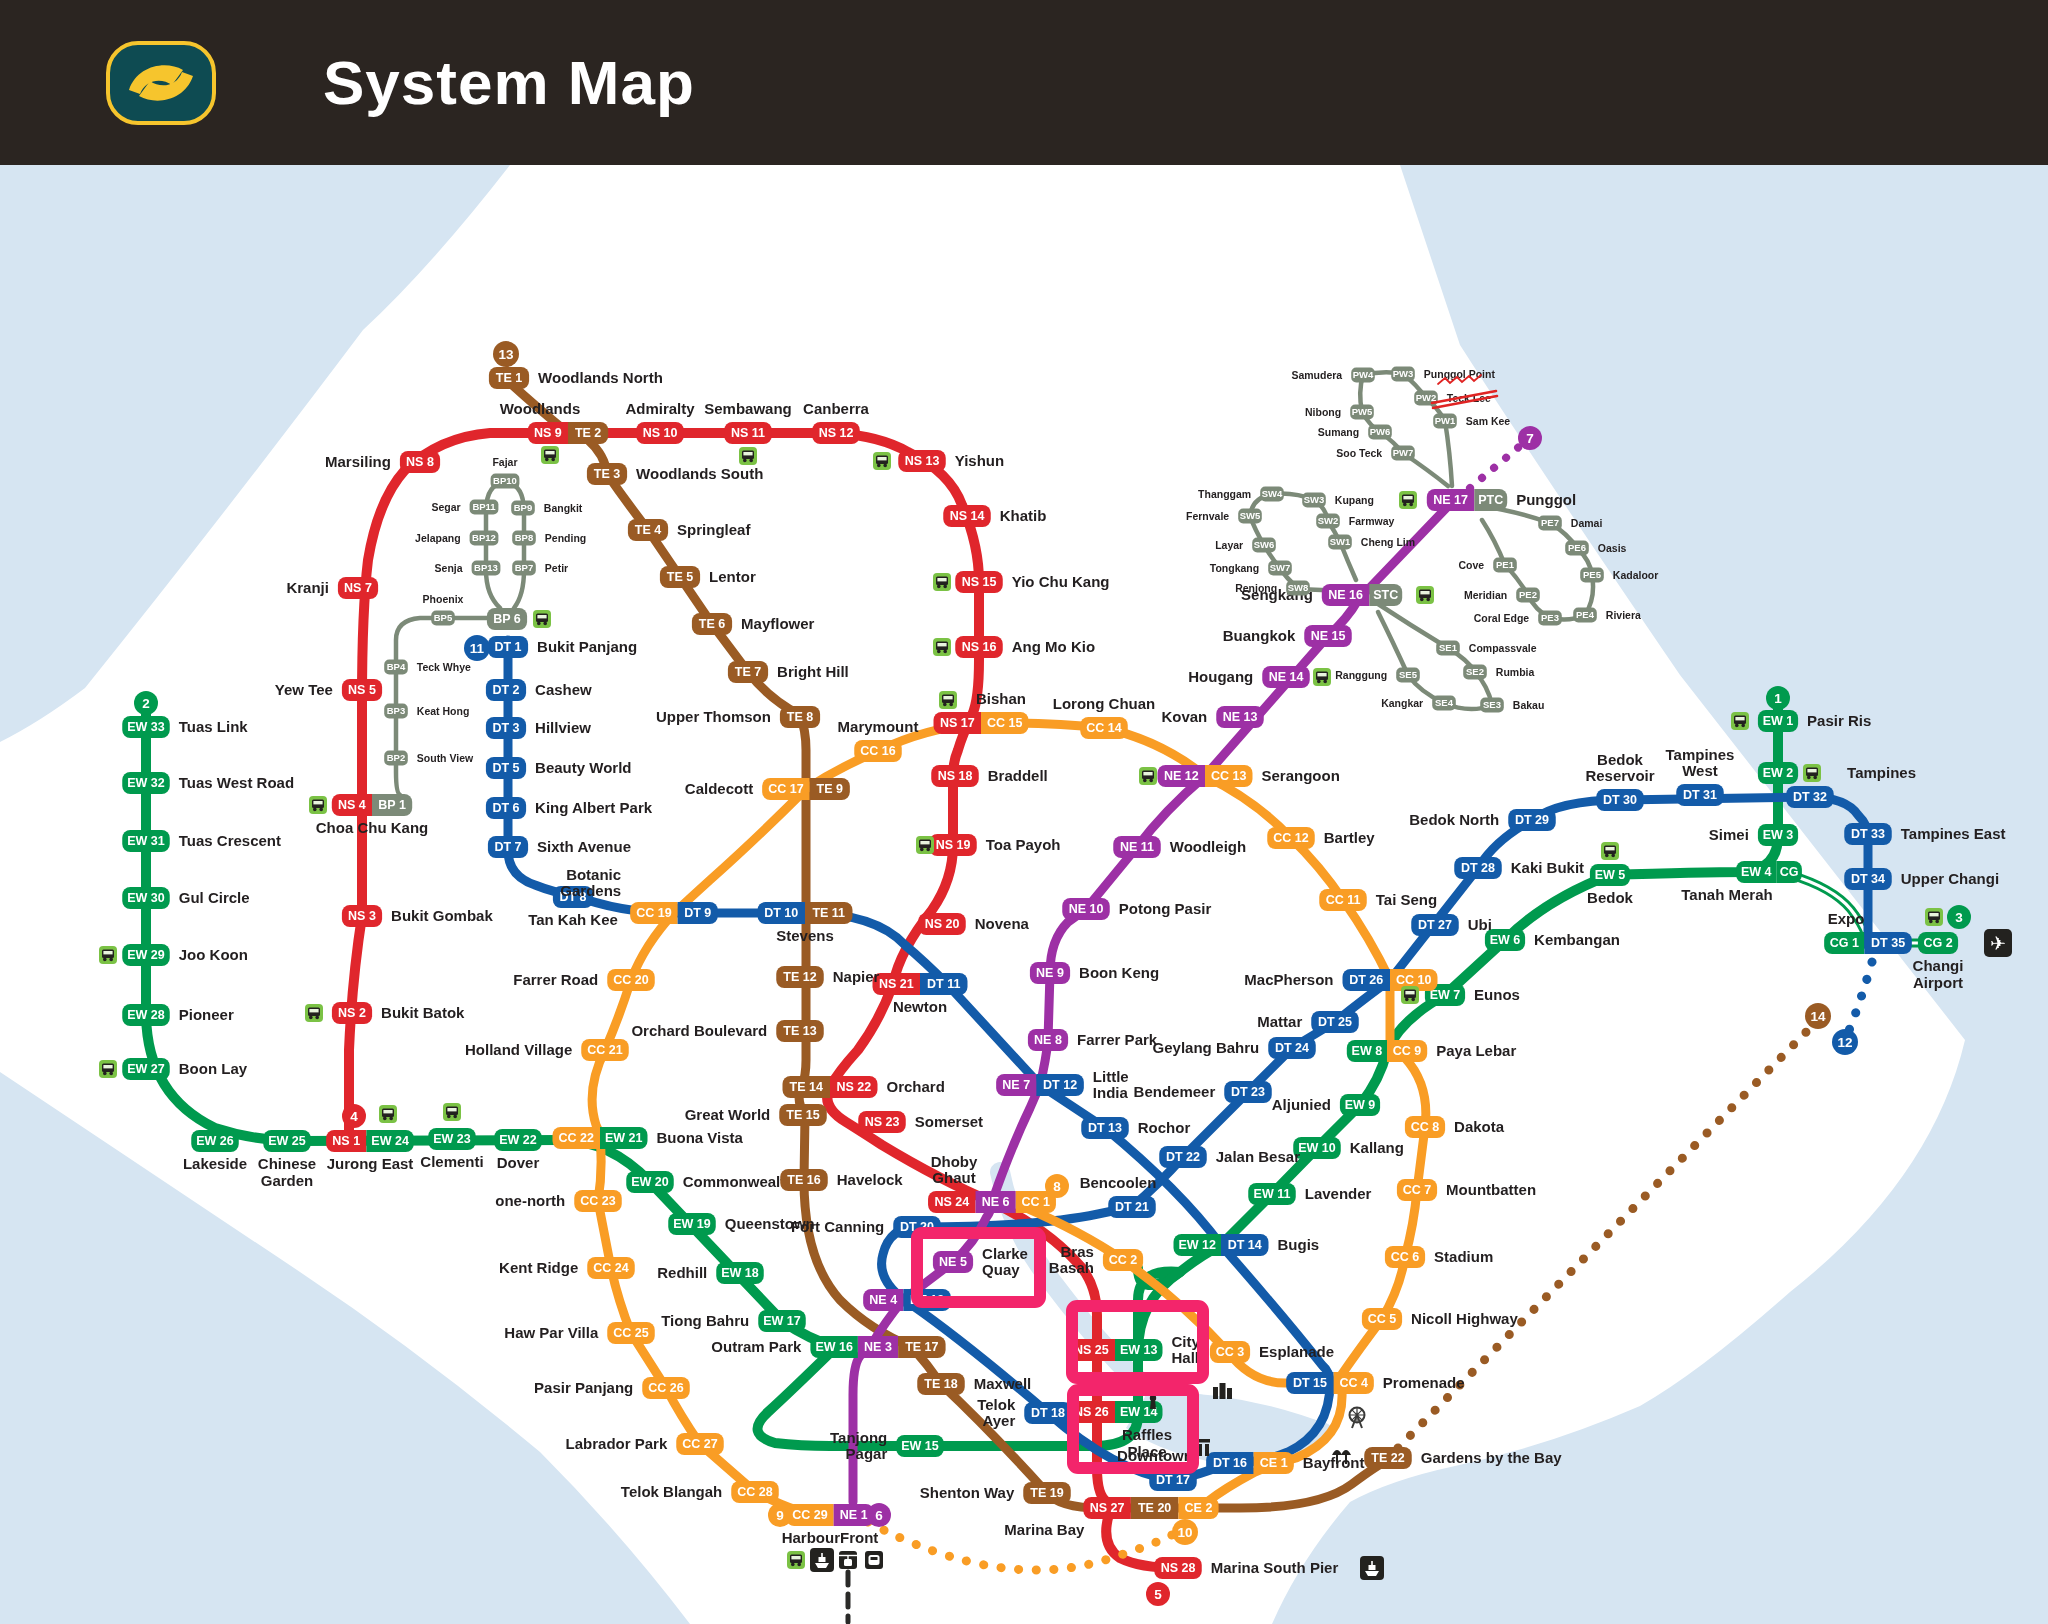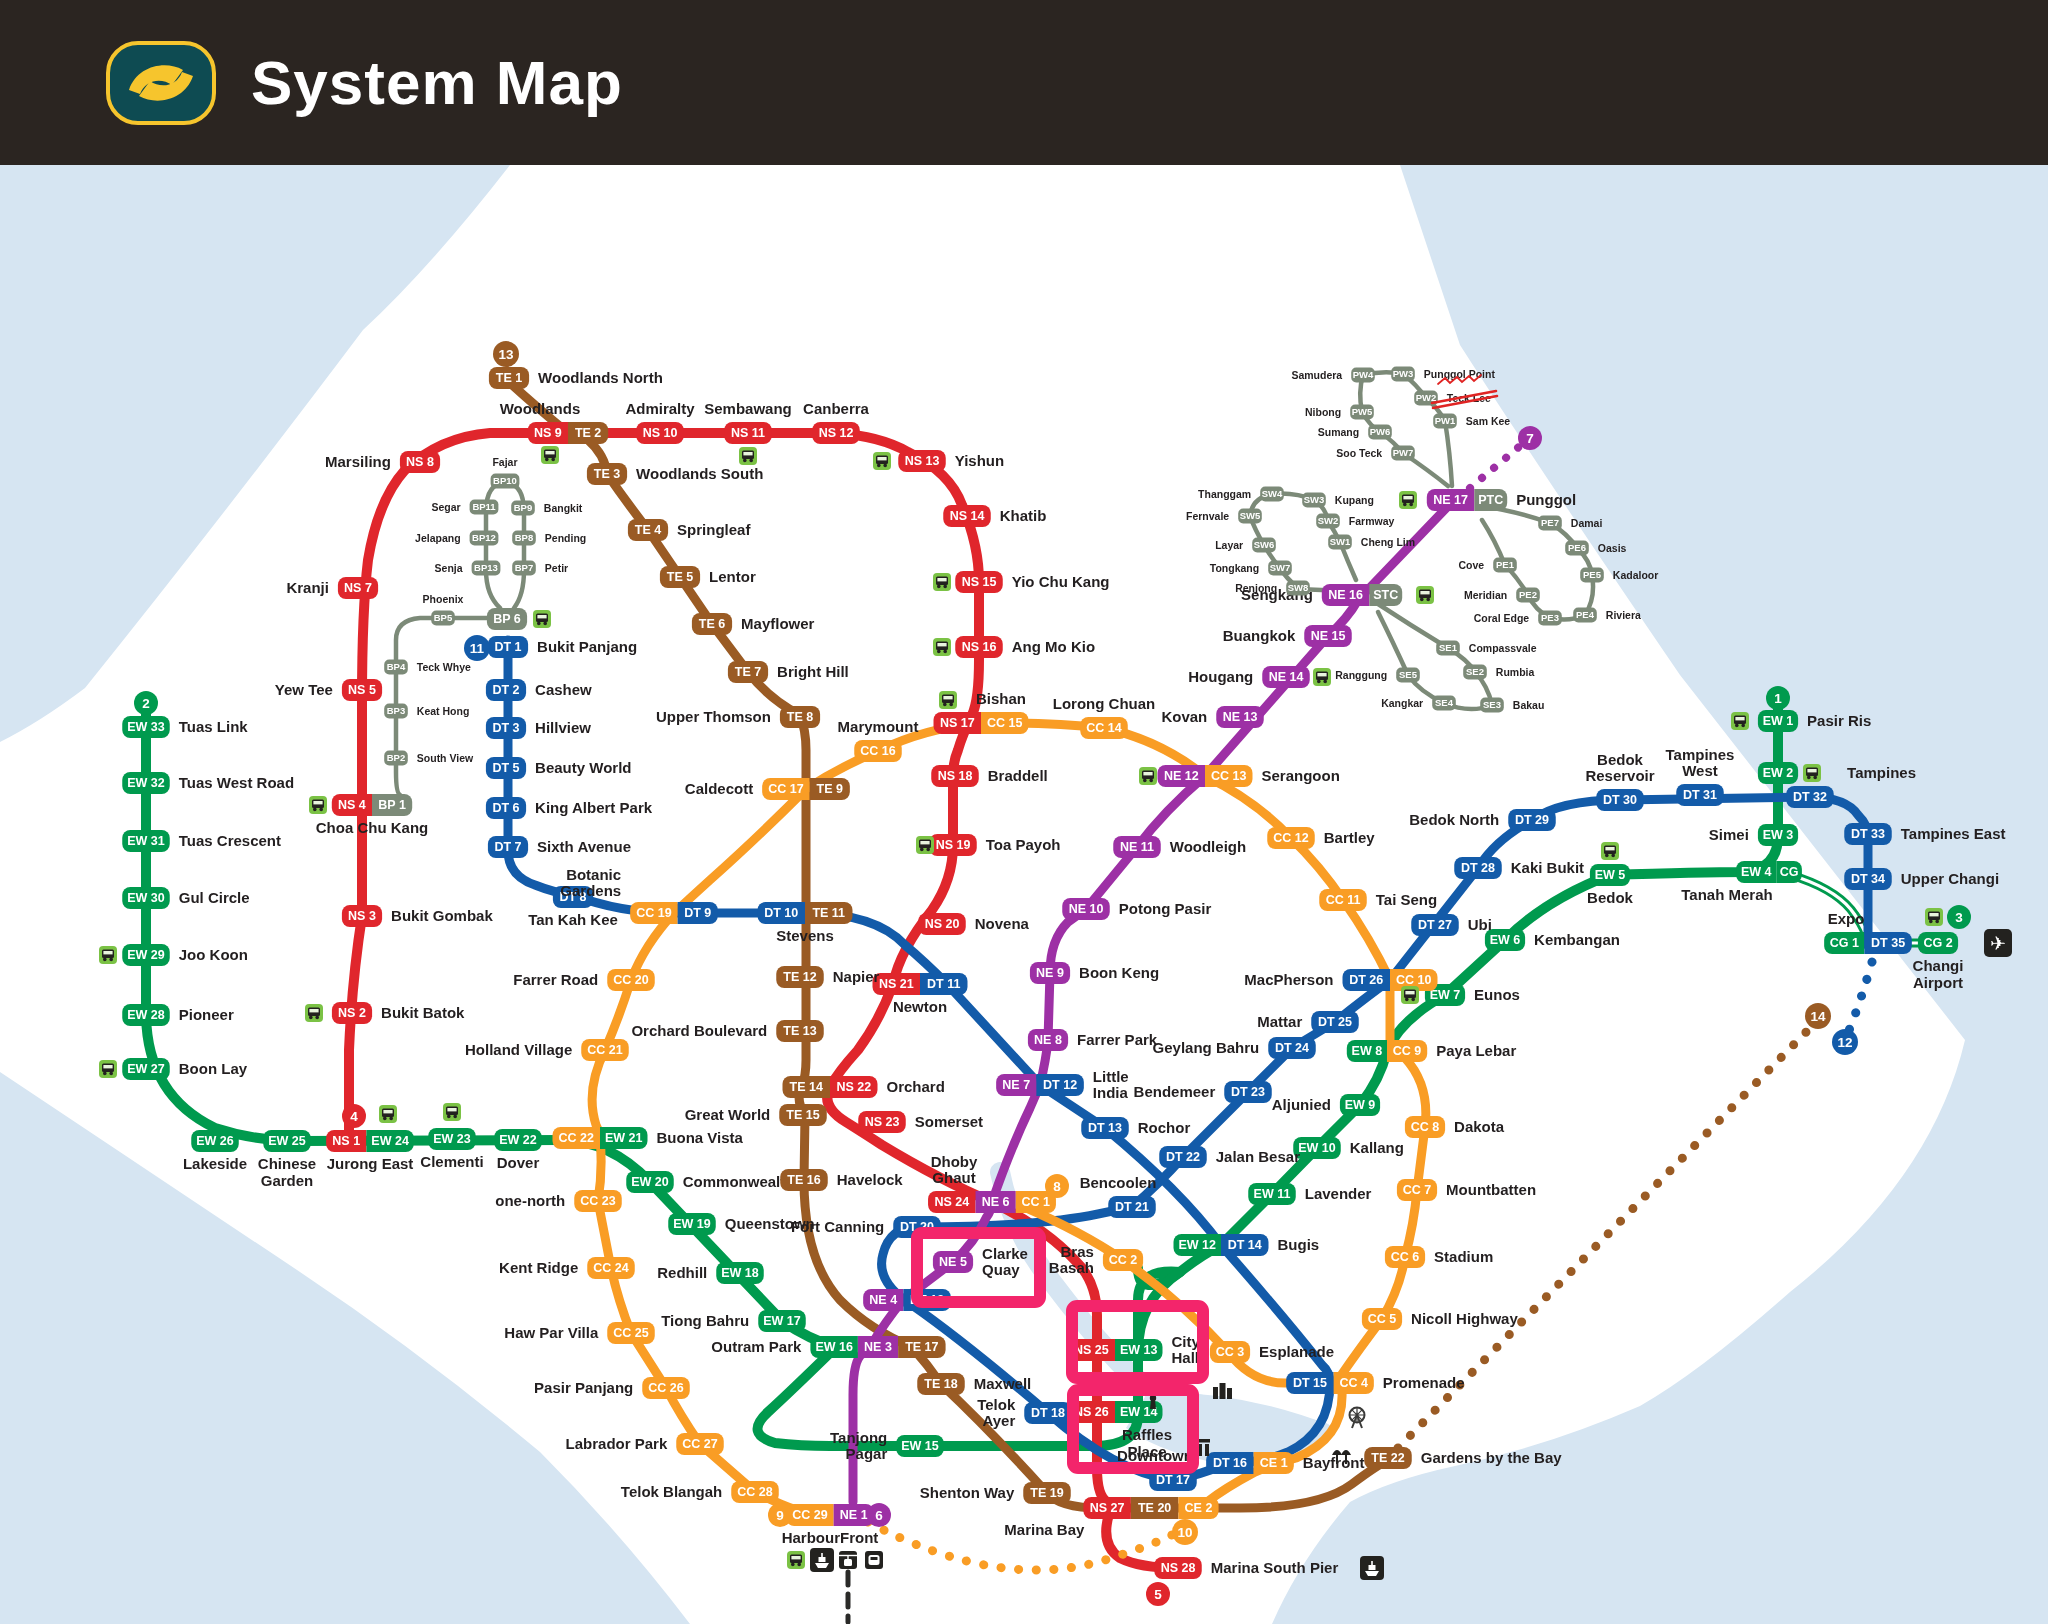--- a/index.html
+++ b/index.html
@@ -1,20 +1,20 @@
 <!DOCTYPE html>
 <html><head>
 <meta charset="utf-8">
 <style>
   html,body{margin:0;padding:0;background:#d9e7f1;}
   body{width:2048px;height:1624px;position:relative;font-family:"Liberation Sans",sans-serif;overflow:hidden;}
   #map{position:absolute;left:0;top:0;}
   .header{position:absolute;left:0;top:0;width:2048px;height:165px;background:#2b2521;display:flex;align-items:center;z-index:5;}
   .logo{margin-left:105px;width:112px;height:86px;}
-  .title{color:#ffffff;font-size:62px;font-weight:bold;margin-left:34px;letter-spacing:1px;}
+  .title{color:#ffffff;font-size:62px;font-weight:bold;margin-left:106px;letter-spacing:1px;}
 </style>
 </head>
 <body>
 
 <div class="header">
   <div class="logo">
     <svg id="logo-svg" viewBox="0 0 112 86" width="112" height="86">
         <g>
           <rect x="3" y="3" width="106" height="80" rx="30" fill="#0e4b52" stroke="#f6c52d" stroke-width="4"></rect>
           <path d="M24,50 C32,26 60,20 78,30 L67,45 C56,37 40,40 35,54 Z" fill="#f6c52d"></path>

